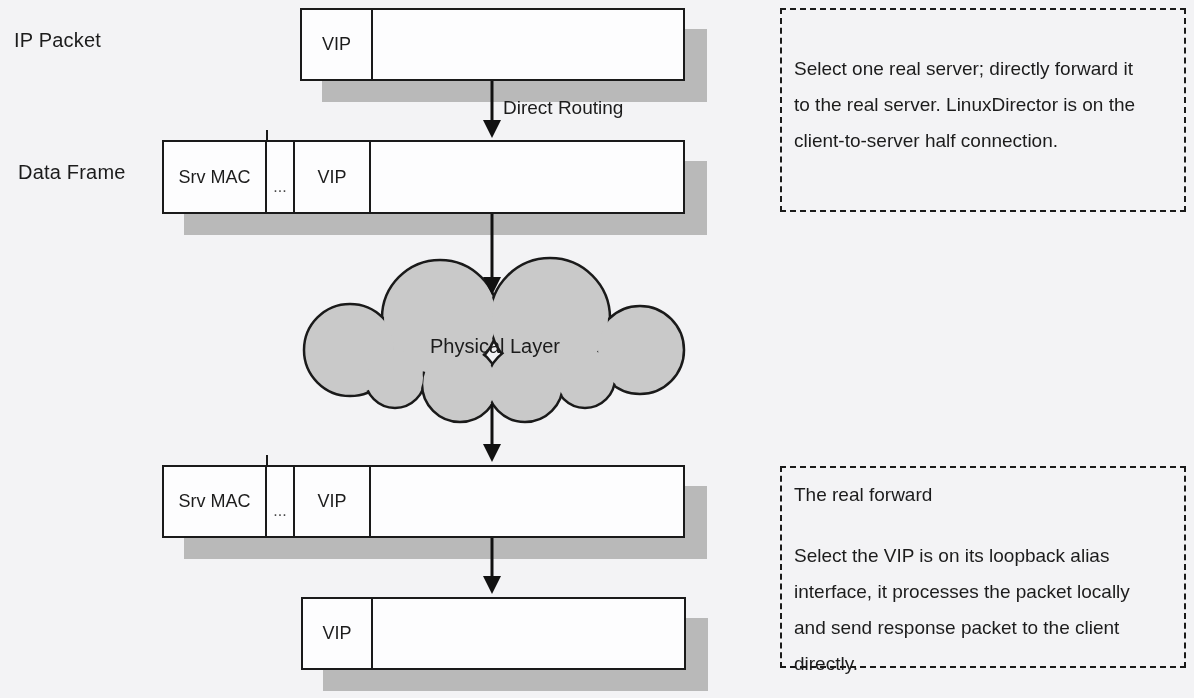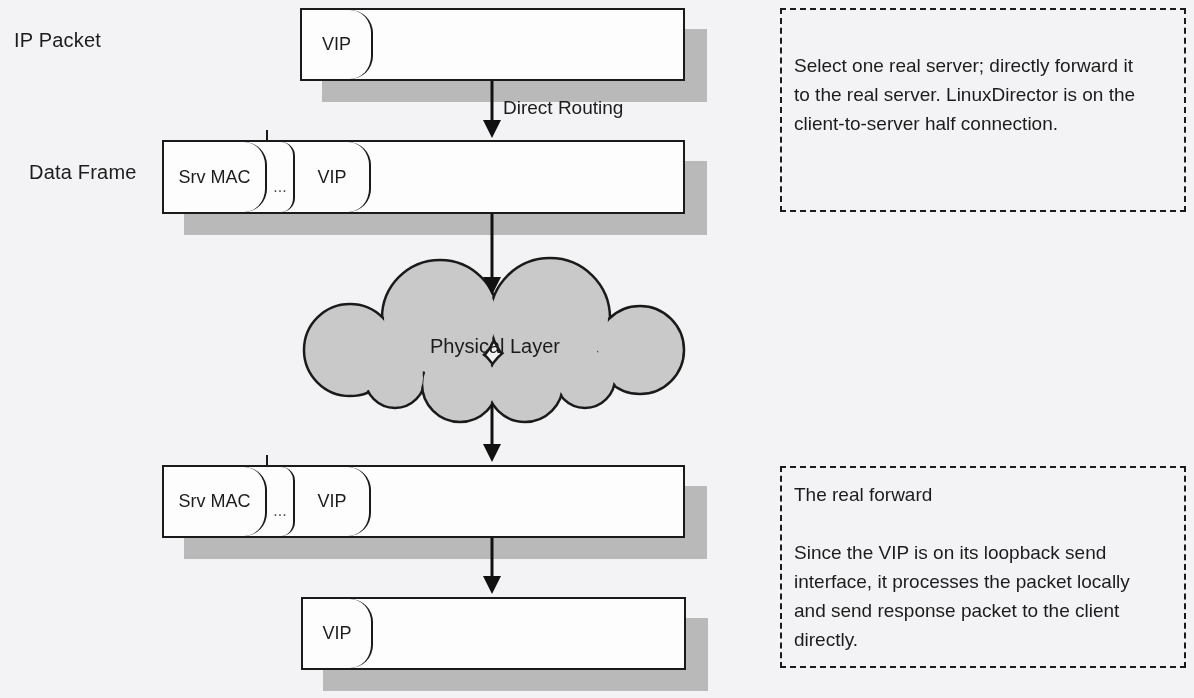--- a/index.html
+++ b/index.html
@@ -39,21 +39,20 @@
   }
   .cell{
     display:flex;
     align-items:center;
     justify-content:center;
     font-size:18px;
     color:var(--text);
     border-right:2px solid var(--border);
     height:100%;
     white-space:nowrap;
-    border-radius:23px;
   }
   .cell.filler{border-right:none;flex:1;}
   .cell.dots{font-size:16px;color:#4a4a4a;align-items:flex-end;padding-bottom:16px;}
   .tick{
     position:absolute;
     width:2px;height:10px;
     background:var(--border);
   }
   .arrow-layer{
     position:absolute;
@@ -86,32 +85,32 @@
     background:transparent;
   }
   .note-title{
     font-size:19px;
     line-height:29px;
     color:var(--text);
   }
   .note-body{
     margin-top:29px;
     font-size:19px;
-    line-height:29px;
+    line-height:36px;
     width:356px;
     color:var(--text);
   }
 </style>
 </head>
 <body>
 
 <div id="stage">
 
   <div class="row-label" style="left:14px;top:29px;">IP Packet</div>
-  <div class="row-label" style="left:29px;top:161px;">Data Frame</div>
+  <div class="row-label" style="left:18px;top:161px;">Data Frame</div>
 
   <div class="frame" style="left:300px;top:8px;width:385px;height:73px;">
     <div class="cell" style="width:71px;">VIP</div>
     <div class="cell filler"></div>
   </div>
 
   <div class="frame" style="left:162px;top:140px;width:523px;height:74px;">
     <div class="cell" style="width:103px;">Srv MAC</div>
     <div class="cell dots" style="width:28px;">...</div>
     <div class="cell" style="width:76px;">VIP</div>
@@ -169,16 +168,16 @@
     </g>
   </svg>
   <div class="arrow-label" style="left:503px;top:97px;">Direct Routing</div>
 
   <div class="note" style="left:780px;top:8px;height:204px;">
     <div class="note-body">Select one real server; directly forward it to the real server. LinuxDirector is on the client-to-server half connection.</div>
   </div>
 
   <div class="note" style="left:780px;top:466px;height:202px;">
     <div class="note-title">The real forward</div>
-    <div class="note-body">Since the VIP is on its loopback send interface, it processes the packet locally and send response packet to the client directly.</div>
+    <div class="note-body">Select the VIP is on its loopback alias interface, it processes the packet locally and send response packet to the client directly.</div>
   </div>
 
 </div>
 
 </body></html>

